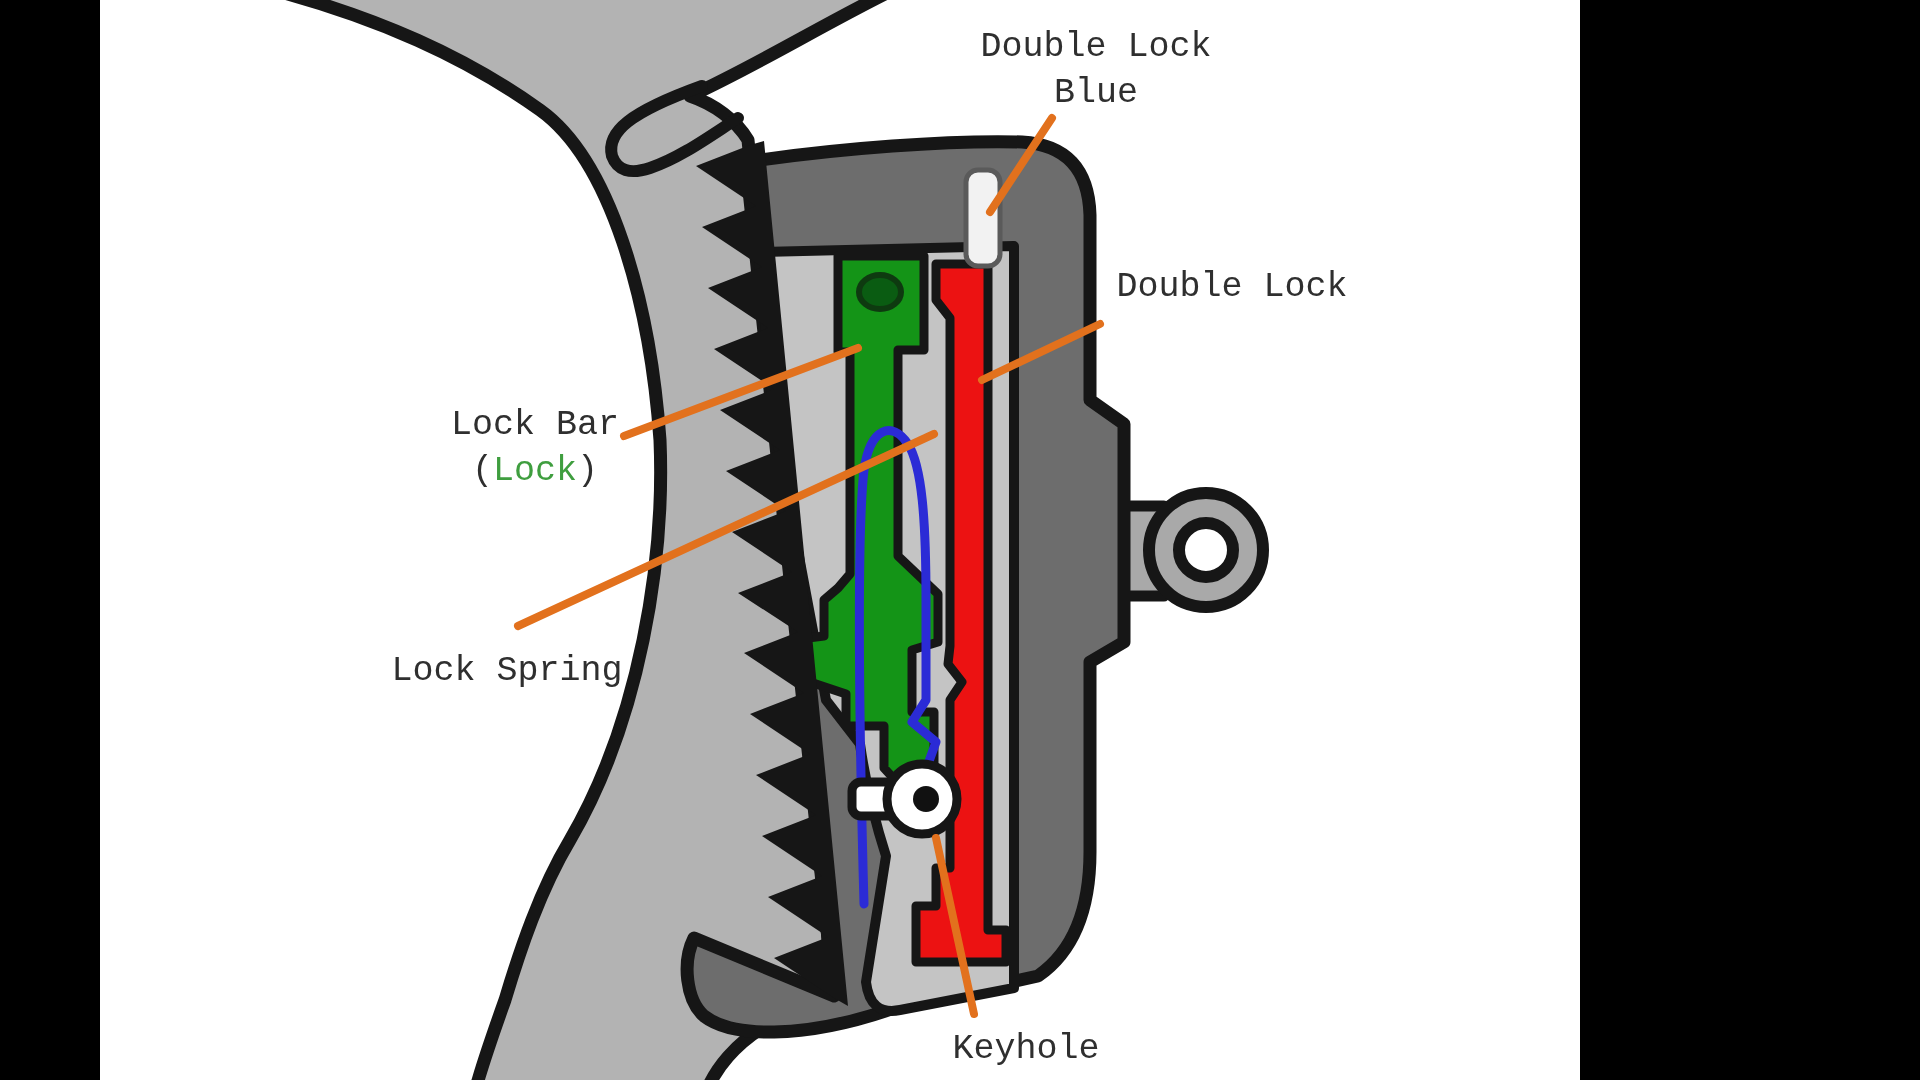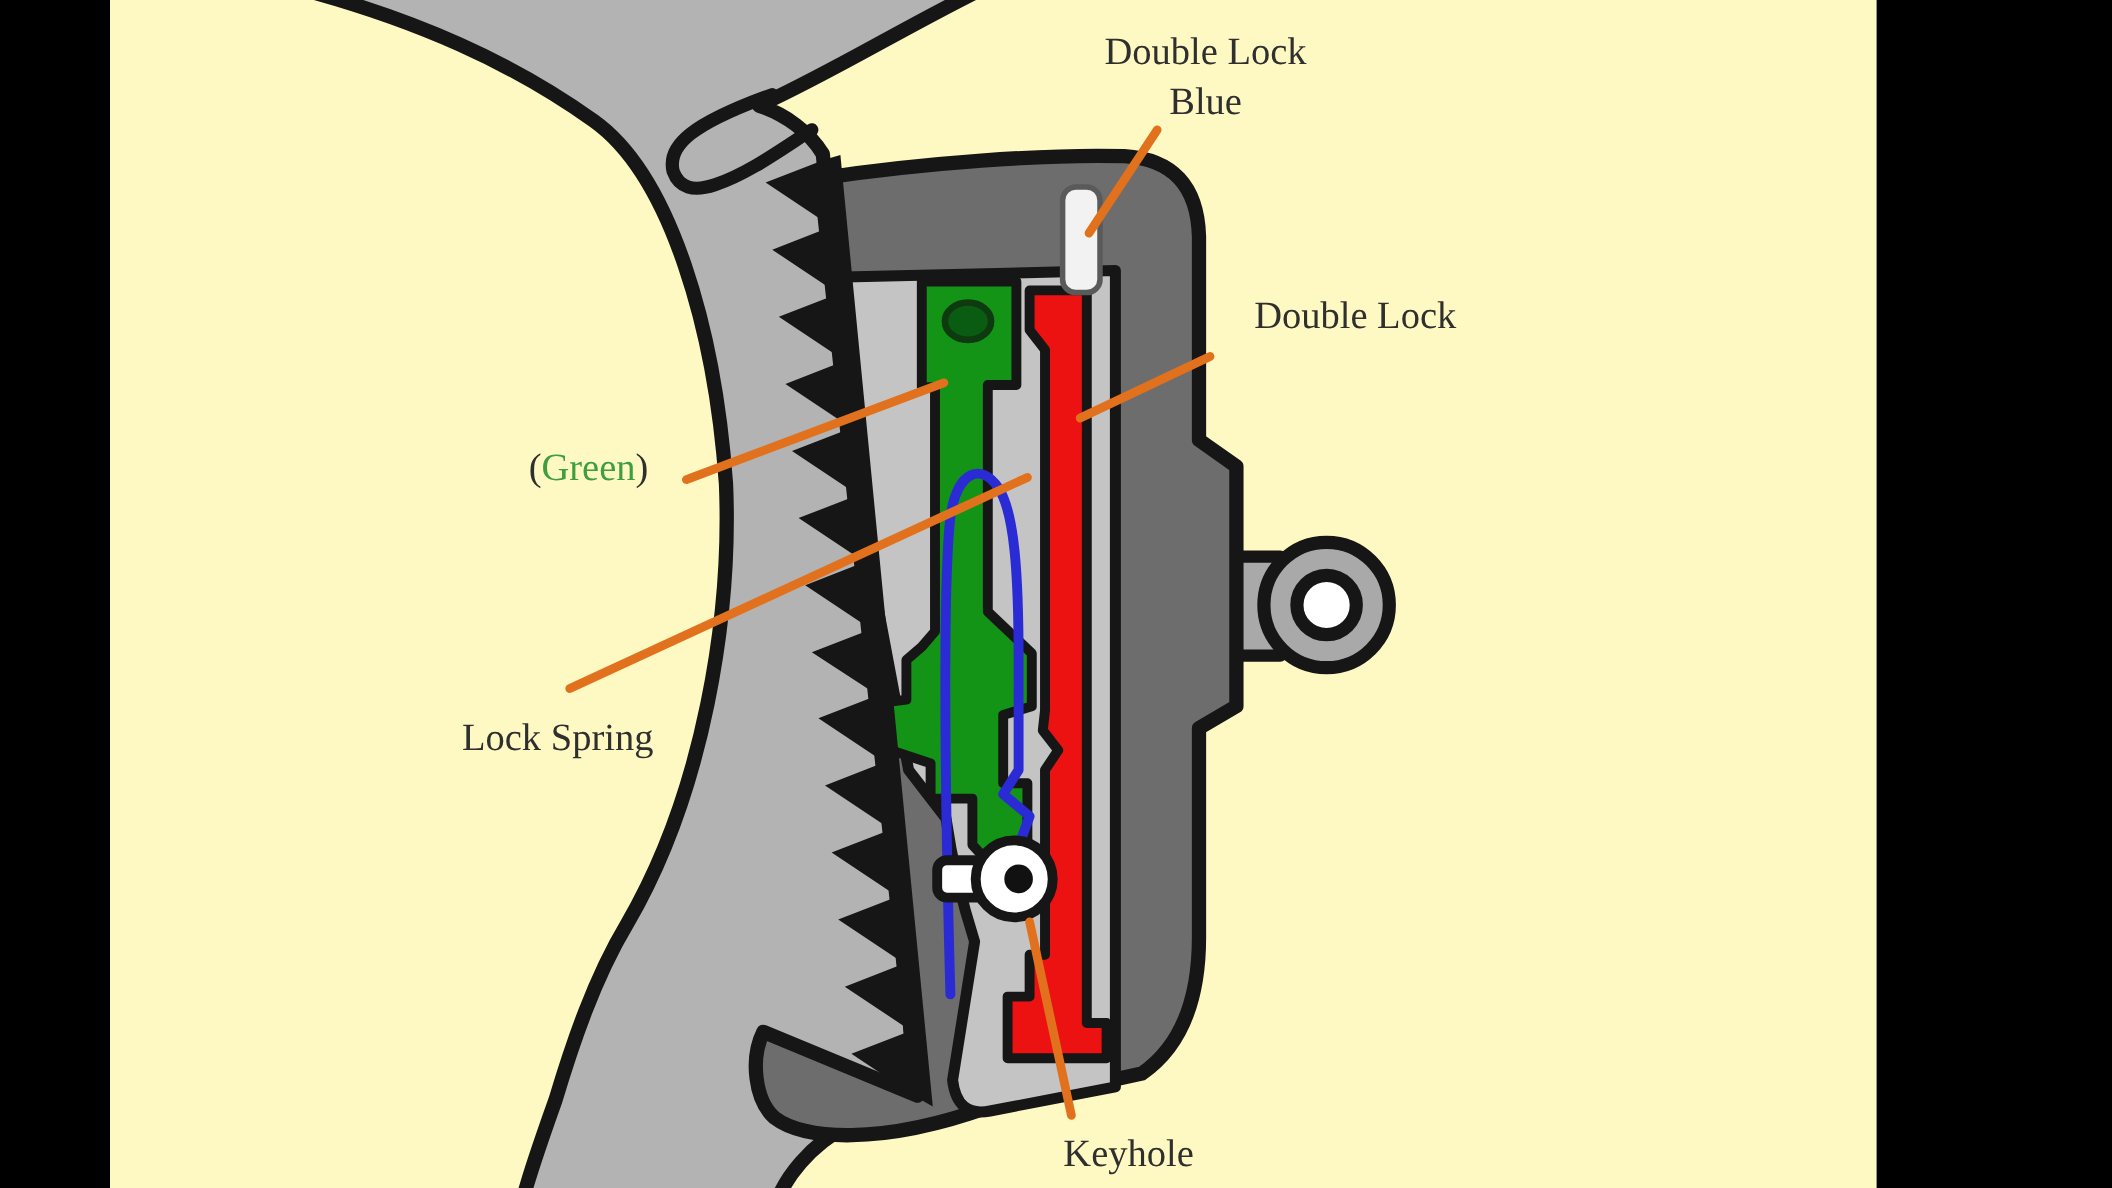--- a/index.html
+++ b/index.html
@@ -1,18 +1,18 @@
 <!DOCTYPE html>
 <html><head>
 <meta charset="utf-8">
 <style>
   html,body{margin:0;padding:0;background:#000;}
   #stage{
-    position:relative;width:1920px;height:1080px;overflow:hidden;
-    background:#fef9c3;font-family:Liberation Serif, serif;
+    position:relative;width:1580px;height:1080px;overflow:hidden;
+    background:#ffffff;font-family:Liberation Mono, monospace;
   }
   #diagram-svg{position:absolute;left:0;top:0;}
   
   .letterbox{position:absolute;top:0;height:1080px;background:#000;}
   #bar-left{left:0;width:100px;}
   #bar-right{left:1706px;width:214px;}
   
   .label{
     position:absolute;text-align:center;color:#2f2f2f;
     font-size:35px;line-height:46px;white-space:nowrap;
@@ -133,21 +133,22 @@
   <div class="label" style="left:916px;top:24px;width:360px;">
     <div>Double Lock</div>
     <div>Blue</div>
   </div>
 
   <div class="label" style="left:1042px;top:264px;width:380px;">
     <div>Double Lock</div>
   </div>
 
   <div class="label" style="left:375px;top:402px;width:320px;">
-    <div><span>(</span><span class="w-green">Green</span><span>)</span></div>
+    <div>Lock Bar</div>
+    <div><span>(</span><span class="w-green">Lock</span><span>)</span></div>
   </div>
 
   <div class="label" style="left:347px;top:624px;width:320px;margin-top:24px;">
     <div>Lock Spring</div>
   </div>
 
   <div class="label" style="left:876px;top:1026px;width:300px;">
     <div>Keyhole</div>
   </div>
 

